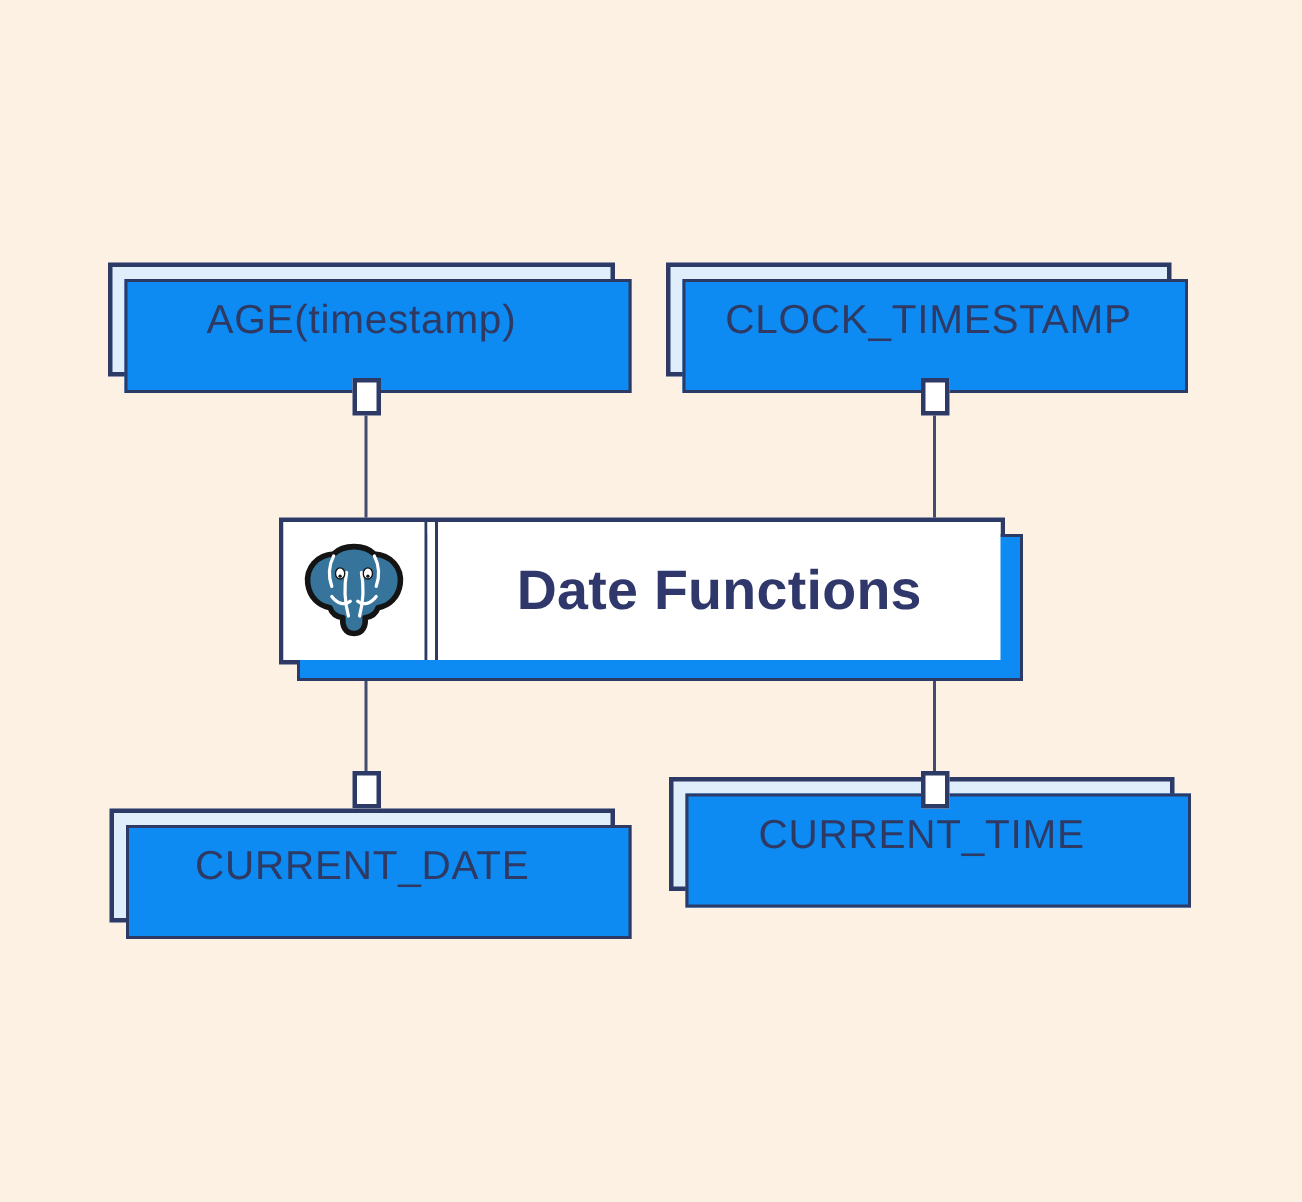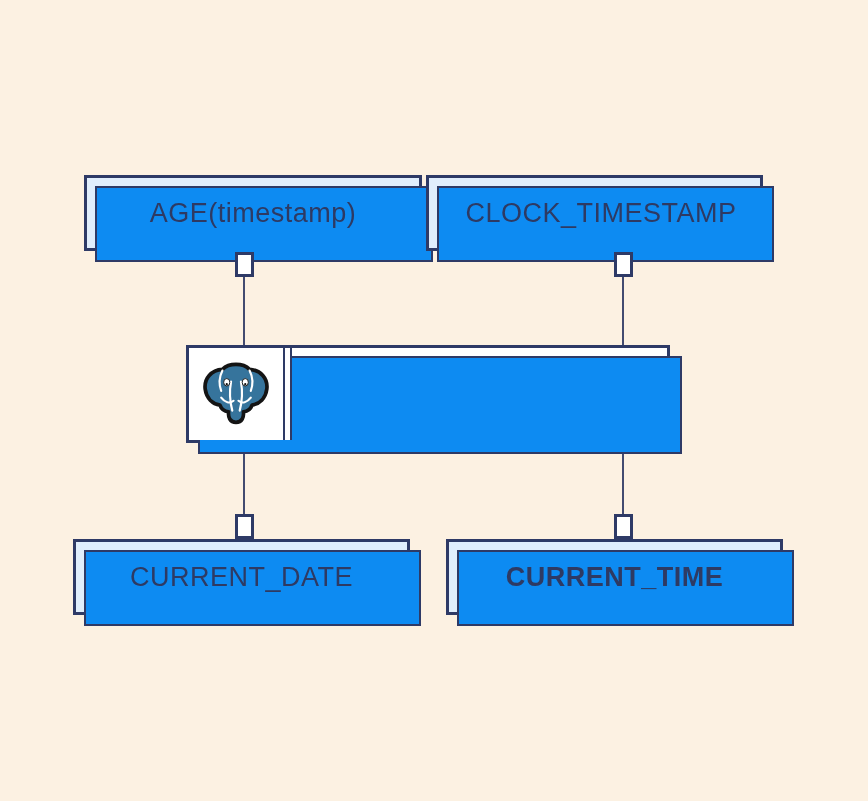--- a/index.html
+++ b/index.html
@@ -52,24 +52,24 @@
   }
   .node::before{
     content:"";
     position:absolute;
     inset:-3px;
     transform:translate(11px,11px);
     background:var(--blue);
     border:2px solid var(--navy);
     z-index:-1;
   }
-  .node-age{left:84px;top:175px;width:338px;height:76px;}
-  .node-clock{left:426px;top:175px;width:337px;height:76px;padding-left:13px;}
+  .node-age{left:72px;top:175px;width:338px;height:76px;}
+  .node-clock{left:444px;top:175px;width:337px;height:76px;padding-left:13px;}
   .node-curdate{left:73px;top:539px;width:337px;height:76px;align-items:center;}
-  .node-curtime{left:446px;top:539px;width:337px;height:76px;font-weight:bold;}
+  .node-curtime{left:446px;top:518px;width:337px;height:76px;}
   .node-label{
     color:var(--text);
     font-size:27px;
     letter-spacing:0.5px;
     white-space:nowrap;
   }
   
   .center-box{
     position:absolute;
     left:186px;top:345px;width:484px;height:98px;
@@ -155,15 +155,18 @@
         <path d="M36 66 C42 74 50 76 56 71" fill="none" stroke="#ffffff" stroke-width="3.5" stroke-linecap="round"></path>
         <path d="M84 66 C78 74 70 76 64 71" fill="none" stroke="#ffffff" stroke-width="3.5" stroke-linecap="round"></path>
 
         <ellipse cx="45" cy="41" rx="5" ry="6" fill="#ffffff" stroke="#141414" stroke-width="1.5"></ellipse>
         <ellipse cx="75" cy="41" rx="5" ry="6" fill="#ffffff" stroke="#141414" stroke-width="1.5"></ellipse>
         <circle cx="45" cy="44" r="1.8" fill="#141414"></circle>
         <circle cx="75" cy="44" r="1.8" fill="#141414"></circle>
       </svg>
     </div>
     <div class="divider-gap"></div>
+    <div class="title-cell">
+      <span class="title-text">Date Functions</span>
+    </div>
   </div>
 
 </div>
 
 </body></html>

